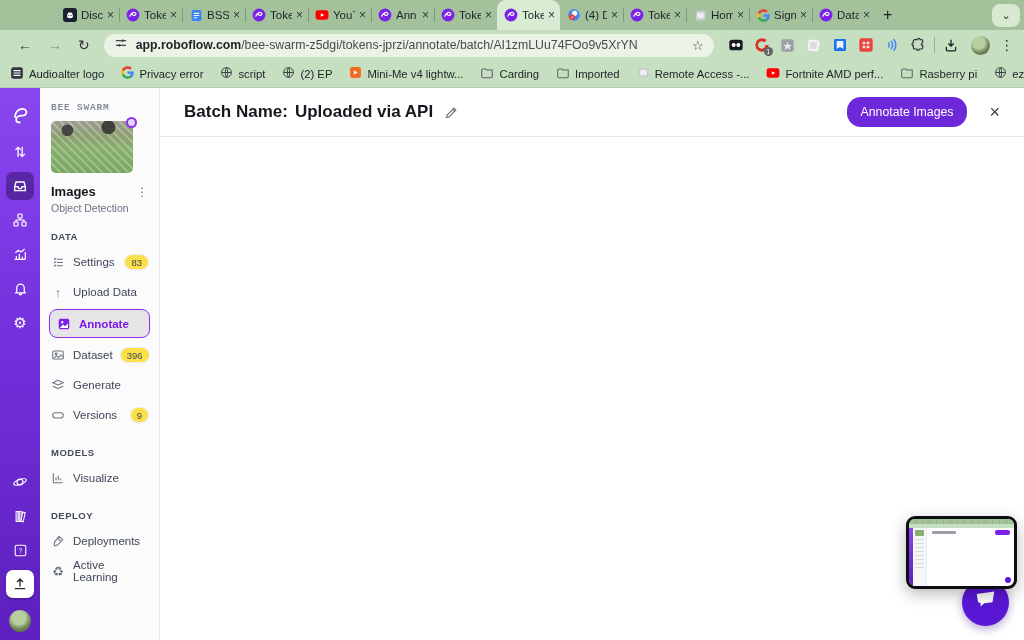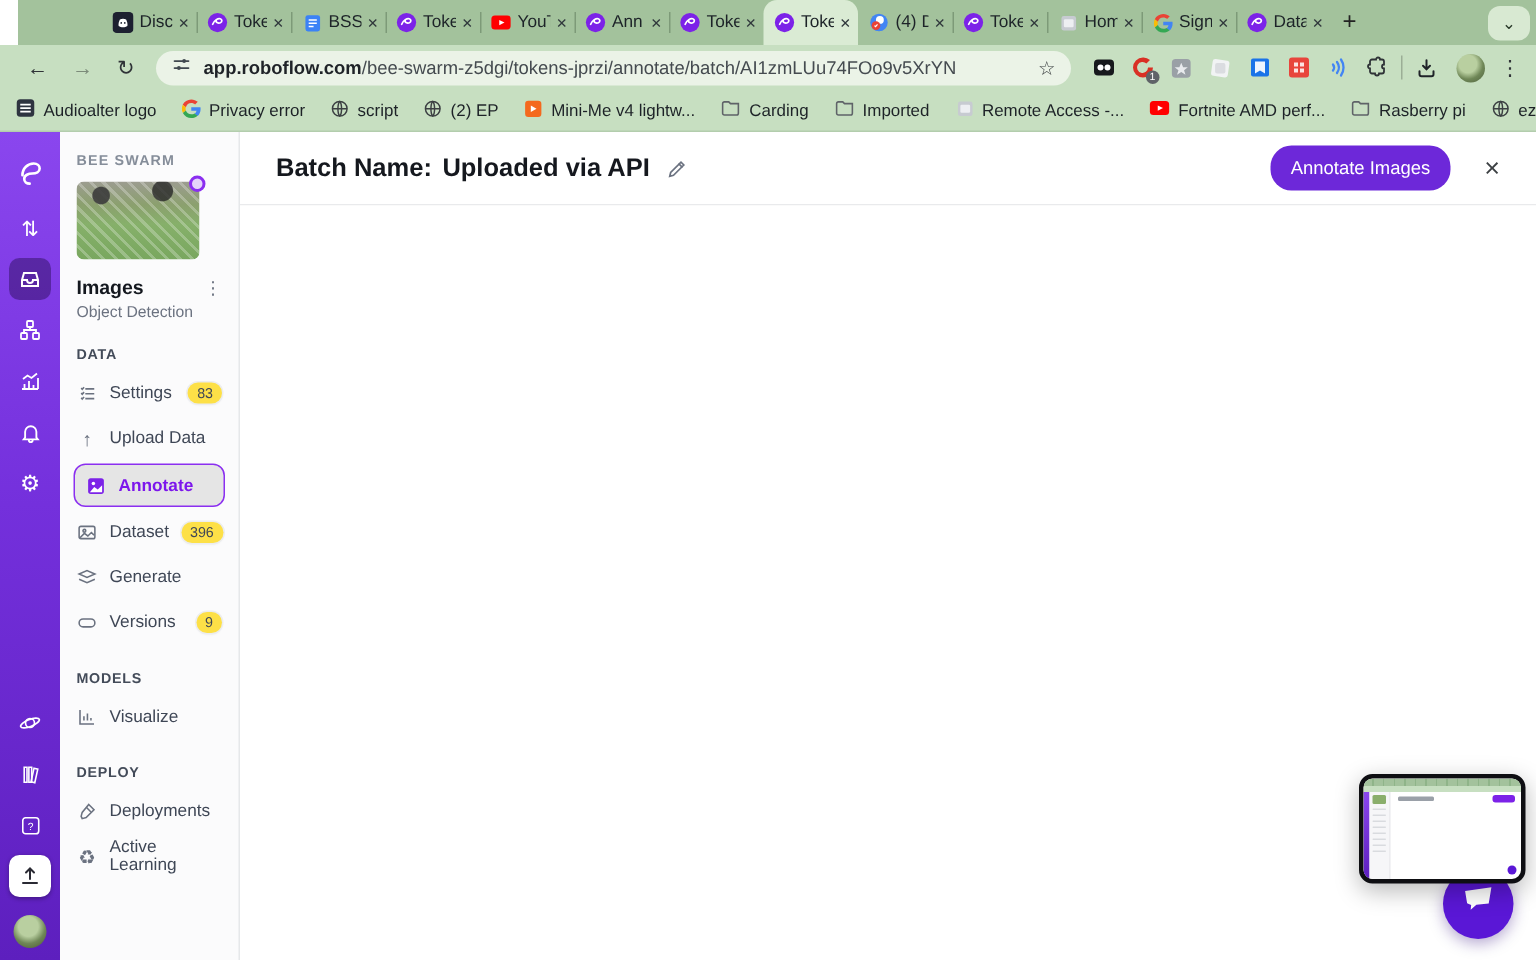--- a/index.html
+++ b/index.html
@@ -1,20 +1,20 @@
 <!DOCTYPE html>
 <html><head>
 <meta charset="utf-8">
 <style>
   html,body{margin:0;padding:0;background:#e8e8e8;}
   .screen{position:relative;width:1024px;height:640px;overflow:hidden;background:#fff;
     font-family:"Liberation Sans",sans-serif;-webkit-font-smoothing:antialiased;}
 
   
-  .tabstrip{position:absolute;top:0;left:12px;right:0;height:30px;background:#A3C29C;
+  .tabstrip{position:absolute;top:0;left:0;right:0;height:30px;background:#A3C29C;
     display:flex;align-items:flex-end;padding-left:56px;box-sizing:border-box;}
   .tab{width:63px;height:30px;display:flex;align-items:center;gap:4px;padding:0 5px 0 7px;
     box-sizing:border-box;font-size:11.5px;color:#1d2328;position:relative;cursor:default;}
   .tab:not(.active)::before{content:"";position:absolute;left:0;top:8px;height:14px;width:1px;background:rgba(30,50,30,.28);}
   .tab:first-child::before{display:none;}
   .tab.active{background:#DAEBD4;border-radius:9px 9px 0 0;}
   .tab.active::before{display:none;}
   .tab.active + .tab::before{display:none;}
   .fav{width:14px;height:14px;flex:0 0 14px;display:flex;align-items:center;justify-content:center;}
   .fav svg{display:block;}
@@ -61,21 +61,21 @@
   .rail-item.rail-active{background:rgba(30,8,70,.42);}
   .rail-item.white-btn{background:#fff;box-shadow:0 1px 3px rgba(0,0,0,.3);}
   .rail-bottom{margin-top:auto;display:flex;flex-direction:column;align-items:center;}
   .rail-avatar{width:22px;height:22px;border-radius:50%;margin-top:6px;
     background:radial-gradient(circle at 45% 35%,#b9cfa0 0 35%,#6f8757 60%,#49542e 100%);}
   .glyph{font-size:15px;line-height:1;}
 
   
   .sidenav{width:120px;flex:0 0 120px;background:#FBFBFC;border-right:1px solid #E6E8EA;
     padding:14px 11px 10px;box-sizing:border-box;overflow:hidden;}
-  .ws-label{font-size:9.5px;letter-spacing:.8px;color:#858D99;font-weight:700;margin-bottom:8px;}
+  .ws-label{font-size:9.5px;letter-spacing:.8px;color:#858D99;font-weight:700;margin-bottom:8px;font-family:Liberation Mono, monospace;}
   .thumb-wrap{position:relative;width:82px;height:52px;}
   .thumb{width:82px;height:52px;border-radius:5px;
     background:
       radial-gradient(circle at 20% 18%,rgba(60,60,60,.9) 0 7%,transparent 8%),
       radial-gradient(circle at 70% 12%,rgba(40,40,40,.8) 0 9%,transparent 10%),
       repeating-linear-gradient(45deg,rgba(255,255,255,.25) 0 2px,transparent 2px 6px),
       linear-gradient(180deg,#9c9c90 0%,#8ba06e 30%,#86b06a 55%,#79a75f 100%);}
   .thumb-badge{position:absolute;top:-4px;right:-4px;width:11px;height:11px;border-radius:50%;
     background:#E5D4FA;border:2px solid #8B2FF0;box-sizing:border-box;}
   .proj-row{display:flex;align-items:center;margin-top:11px;}

